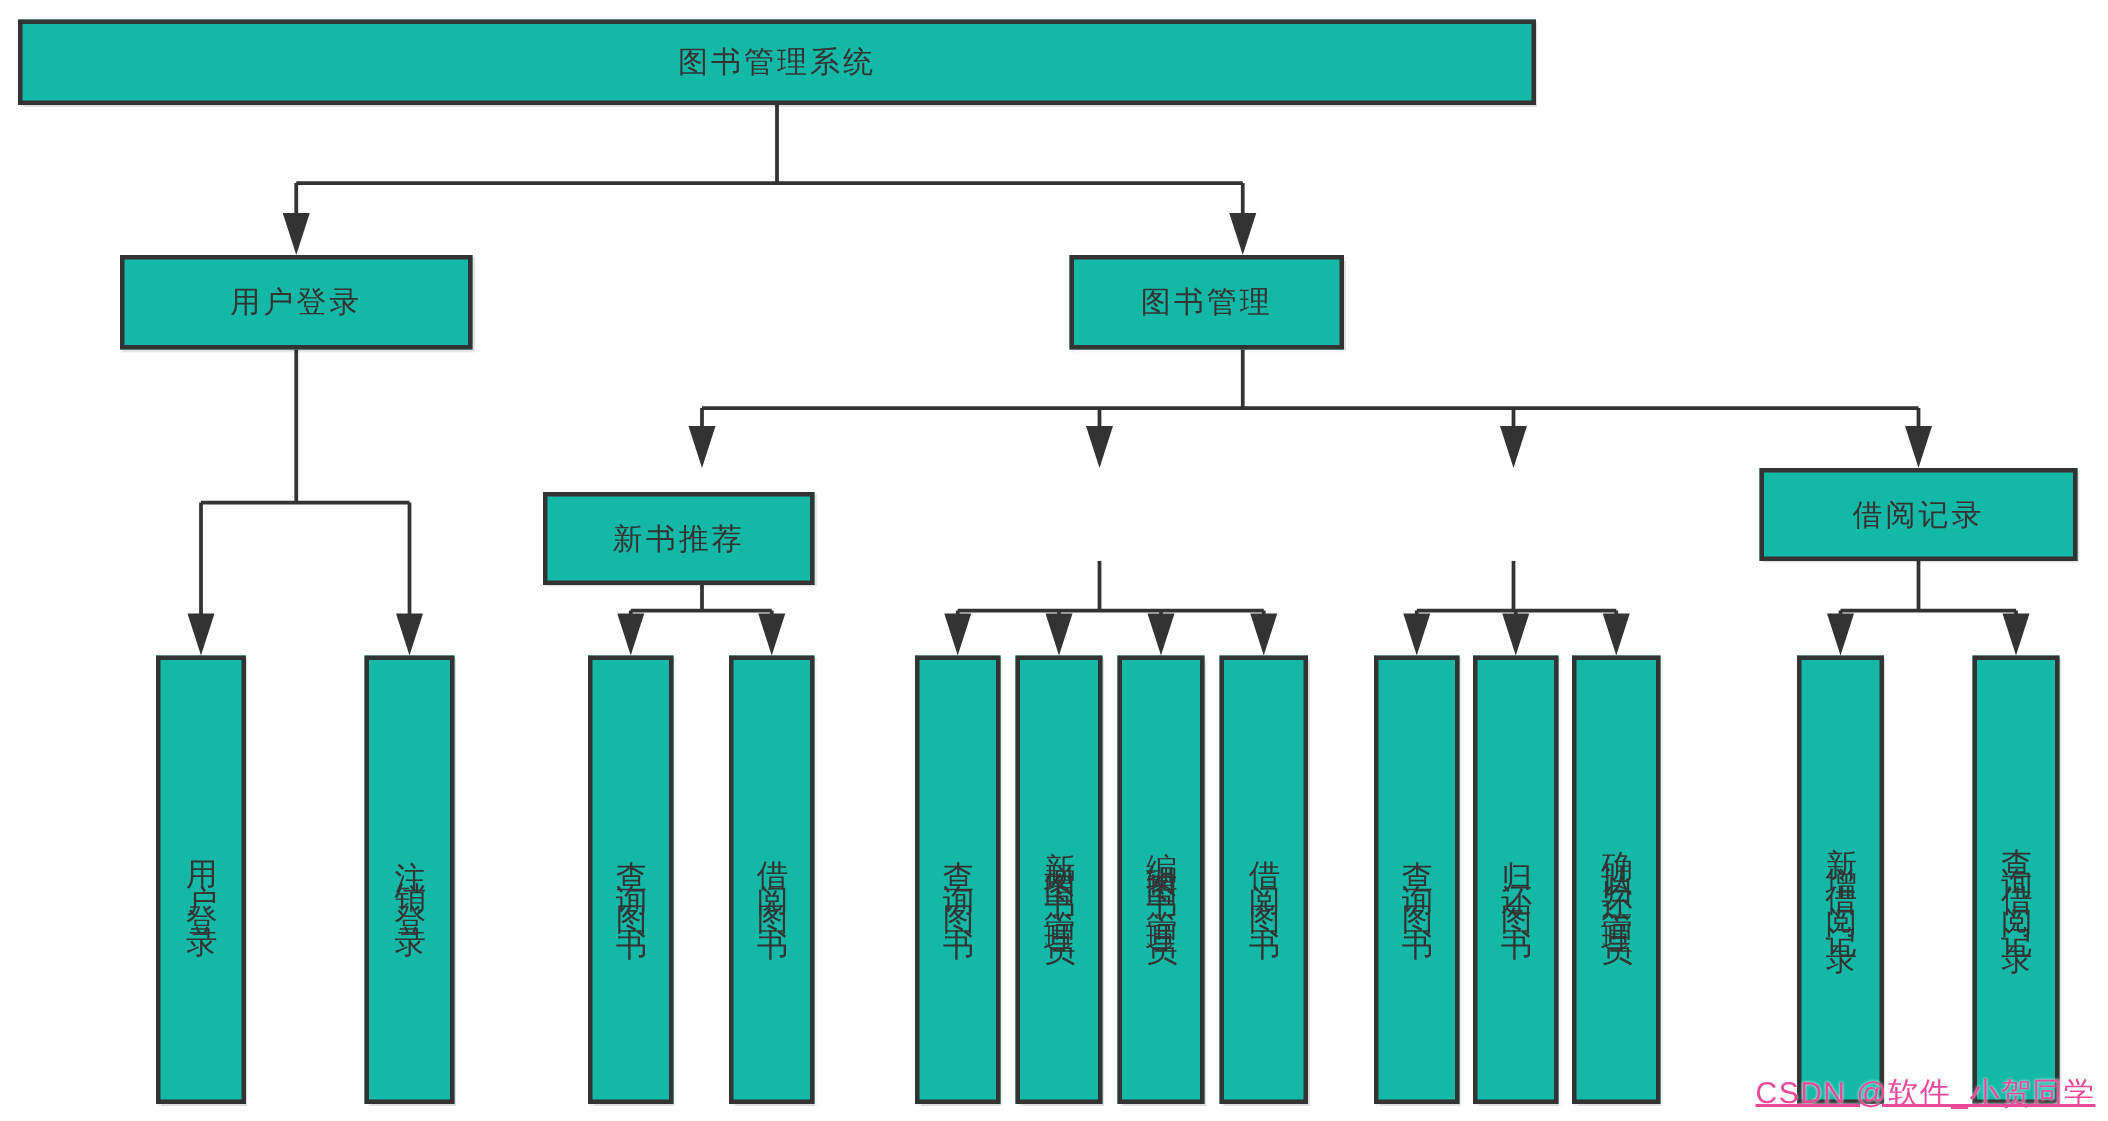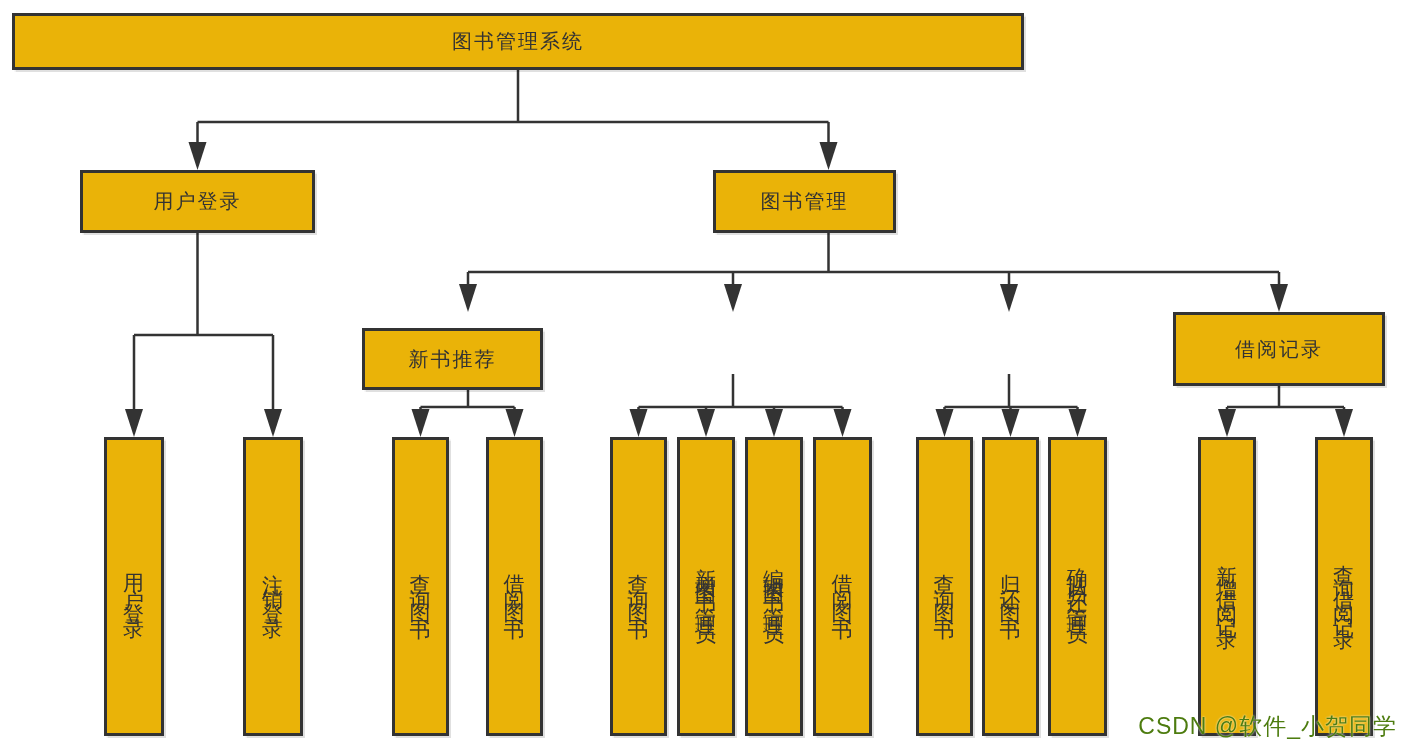--- a/index.html
+++ b/index.html
@@ -29,21 +29,21 @@
     stroke-width: 2.5;
     fill: none;
   }
   .connectors polygon {
     fill: #333333;
     stroke: none;
   }
   .node {
     position: absolute;
     box-sizing: border-box;
-    background: #eab308;
+    background: #14b8a6;
     border: 3px solid #333333;
     display: flex;
     align-items: center;
     justify-content: center;
     box-shadow: 1.5px 1.5px 1px rgba(0,0,0,0.12);
   }
   .node .hlabel {
     font-size: 20px;
     color: #333333;
     letter-spacing: 2px;
@@ -57,26 +57,27 @@
     line-height: 1;
     white-space: nowrap;
   }
   .ls4 { letter-spacing: 15px; }
   .ls6 { letter-spacing: 13px; }
   .ls9 { letter-spacing: 8px; }
   .watermark {
     position: absolute;
     right: 8px;
     bottom: 5px;
-    font-size: 23px;
-    color: #4d7c0f;
+    font-size: 20px;
+    color: #ec4899;
     letter-spacing: 1px;
     text-shadow: 0 0 2px #ffffff;
     z-index: 5;
     white-space: nowrap;
+    text-decoration: underline;
   }
 </style>
 </head>
 <body>
 
 <div class="canvas">
 
   <svg class="connectors" width="1405" height="747" viewBox="0 0 1405 747" xmlns="http://www.w3.org/2000/svg">
     <g>
       <path d="M518,70 V122 M197.5,122 H828.5 M197.5,122 V146 M828.5,122 V146"></path>
@@ -127,21 +128,21 @@
   <div class="node" style="left:80px;top:170px;width:235px;height:63px">
     <span class="hlabel">用户登录</span>
   </div>
   <div class="node" style="left:713px;top:170px;width:183px;height:63px">
     <span class="hlabel">图书管理</span>
   </div>
 
   <div class="node" style="left:362px;top:328px;width:181px;height:62px">
     <span class="hlabel">新书推荐</span>
   </div>
-  <div class="node" style="left:1173px;top:312px;width:212px;height:74px">
+  <div class="node" style="left:1173px;top:312px;width:212px;height:62px">
     <span class="hlabel">借阅记录</span>
   </div>
 
   <div class="node" style="left:104px;top:437px;width:60px;height:299px">
     <span class="vtext ls4">用户登录</span>
   </div>
   <div class="node" style="left:243px;top:437px;width:60px;height:299px">
     <span class="vtext ls4">注销登录</span>
   </div>
 

